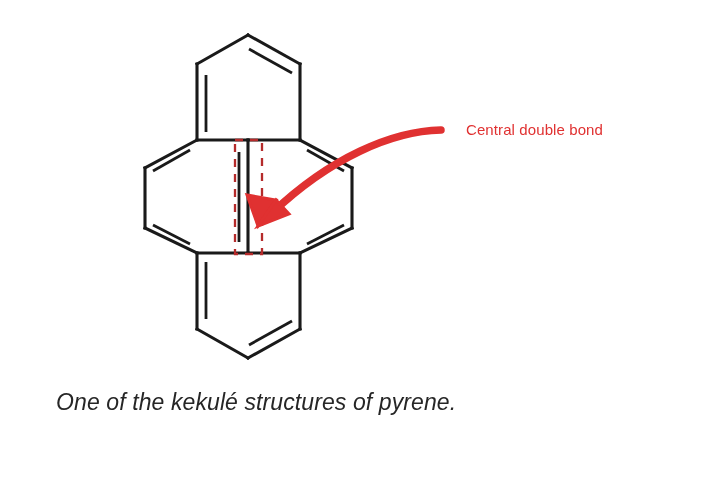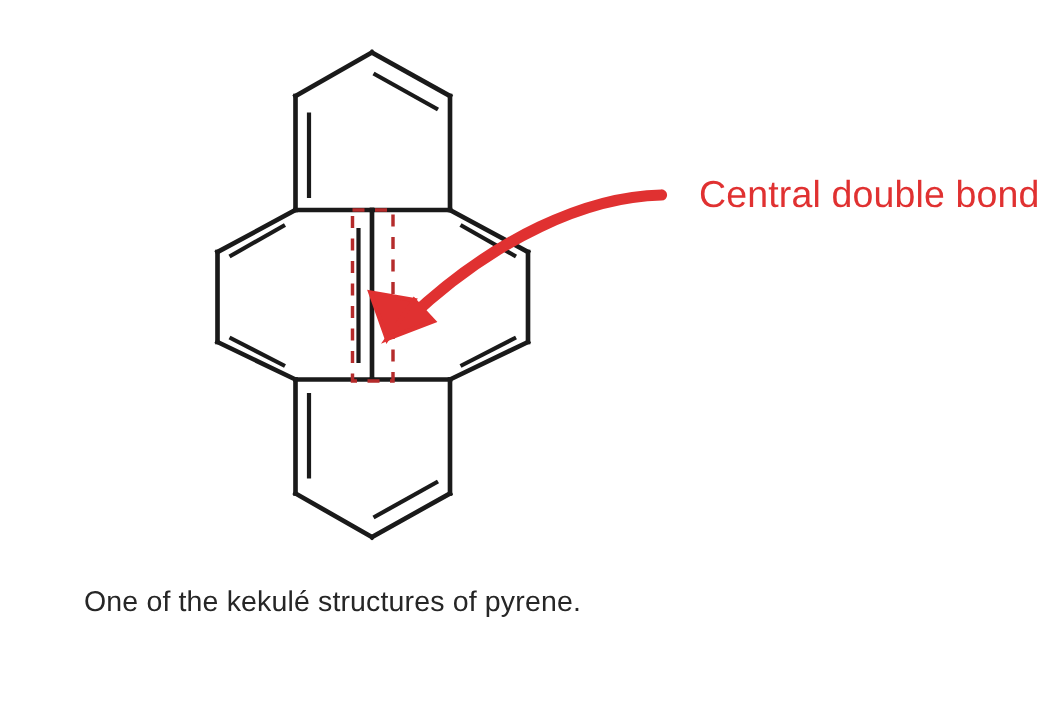--- a/index.html
+++ b/index.html
@@ -27,35 +27,36 @@
     left: 0;
     top: 0;
     width: 704px;
     height: 483px;
     display: block;
   }
   #annotation-label {
     position: absolute;
     left: 466px;
     top: 117px;
-    font-size: 25px;
+    font-size: 15px;
     line-height: 26px;
     color: #E03131;
     white-space: nowrap;
     letter-spacing: 0.1px;
   }
   #figure-caption {
     position: absolute;
     left: 56px;
     top: 390px;
-    font-size: 19px;
+    font-size: 23px;
     line-height: 24px;
     color: #262626;
     white-space: nowrap;
     letter-spacing: 0.1px;
+    font-style: italic;
   }
 </style>
 </head>
 <body>
 
 <div id="figure-root">
 
   <svg id="structure-svg" viewBox="0 0 704 483" aria-hidden="true">
 
     <g fill="none" stroke="#1A1A1A" stroke-width="3.1" stroke-linecap="square">

